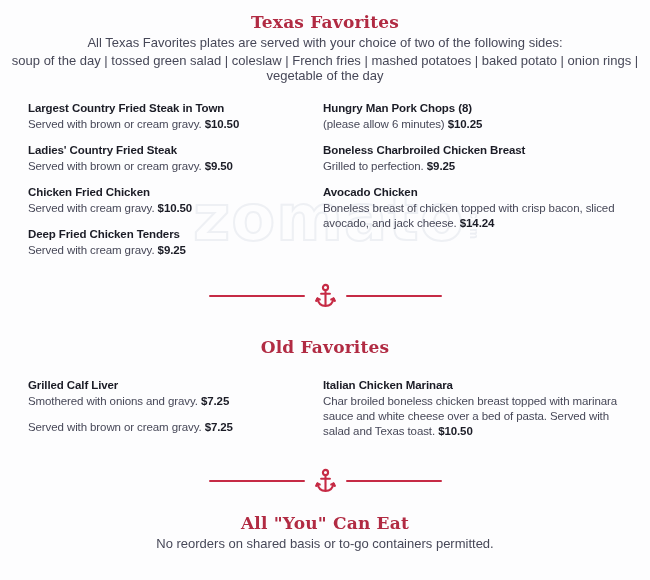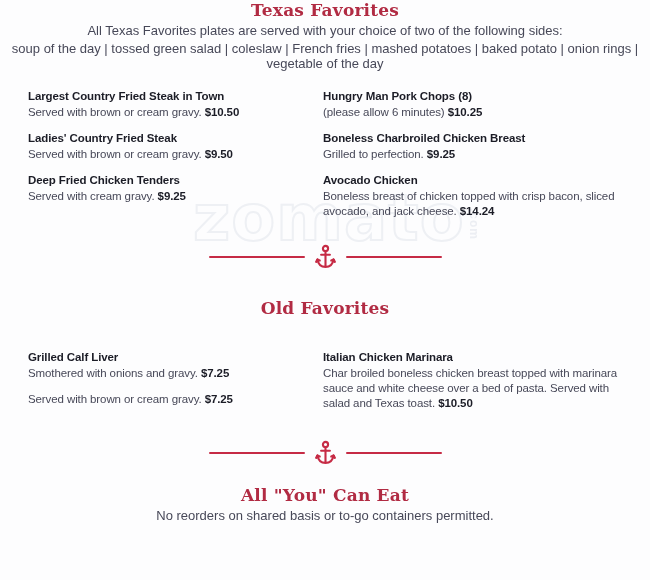--- a/index.html
+++ b/index.html
@@ -2,21 +2,21 @@
 <html><head>
 <meta charset="utf-8">
 <style>
   html,body{margin:0;padding:0;}
   body{
     width:650px;height:580px;overflow:hidden;position:relative;
     background:#fdfdfe;
     font-family:"Liberation Sans", sans-serif;
     -webkit-font-smoothing:antialiased;
   }
-  .page{position:relative;z-index:1;}
+  .page{position:relative;z-index:1;padding-top:12px;}
 
   
   .watermark{
     position:absolute;left:193px;top:186px;z-index:0;
     pointer-events:none;user-select:none;white-space:nowrap;
   }
   .wm-word{
     font-family:"DejaVu Sans", sans-serif;font-weight:bold;
     font-size:64px;line-height:64px;letter-spacing:1px;
     color:transparent;-webkit-text-stroke:2px #eef0f4;
@@ -58,21 +58,21 @@
   .divider{
     display:flex;align-items:center;justify-content:center;
     height:30px;position:relative;z-index:1;
   }
   .div-line{width:96px;height:2px;background:#c62b45;border-radius:1px;}
   .anchor-wrap{margin:0 9px;display:flex;align-items:center;}
 
   .row-texas{margin-top:18px;}
   .div-1{margin-top:12px;}
   .title-old{margin-top:26px;}
-  .row-old{margin-top:32px;}
+  .row-old{margin-top:21px;}
   .div-2{margin-top:16px;}
   .title-ayce{margin-top:17px;}
 </style>
 </head>
 <body>
 
 <div class="watermark">
   <span class="wm-word">zomato</span>
   <span class="wm-dotcom">.com</span>
 </div>
@@ -85,20 +85,24 @@
 
   <div class="menu-row row-texas">
     <div class="col-left">
       <div class="item">
         <div class="item-name">Largest Country Fried Steak in Town</div>
         <div class="item-line"><span>Served with brown or cream gravy. </span><span class="price">$10.50</span></div>
       </div>
       <div class="item">
         <div class="item-name">Ladies' Country Fried Steak</div>
         <div class="item-line"><span>Served with brown or cream gravy. </span><span class="price">$9.50</span></div>
+      </div>
+      <div class="item">
+        <div class="item-name">Chicken Fried Chicken</div>
+        <div class="item-line"><span>Served with cream gravy. </span><span class="price">$10.50</span></div>
       </div>
       <div class="item">
         <div class="item-name">Deep Fried Chicken Tenders</div>
         <div class="item-line"><span>Served with cream gravy. </span><span class="price">$9.25</span></div>
       </div>
     </div>
     <div class="col-right">
       <div class="item">
         <div class="item-name">Hungry Man Pork Chops (8)</div>
         <div class="item-line"><span>(please allow 6 minutes) </span><span class="price">$10.25</span></div>

